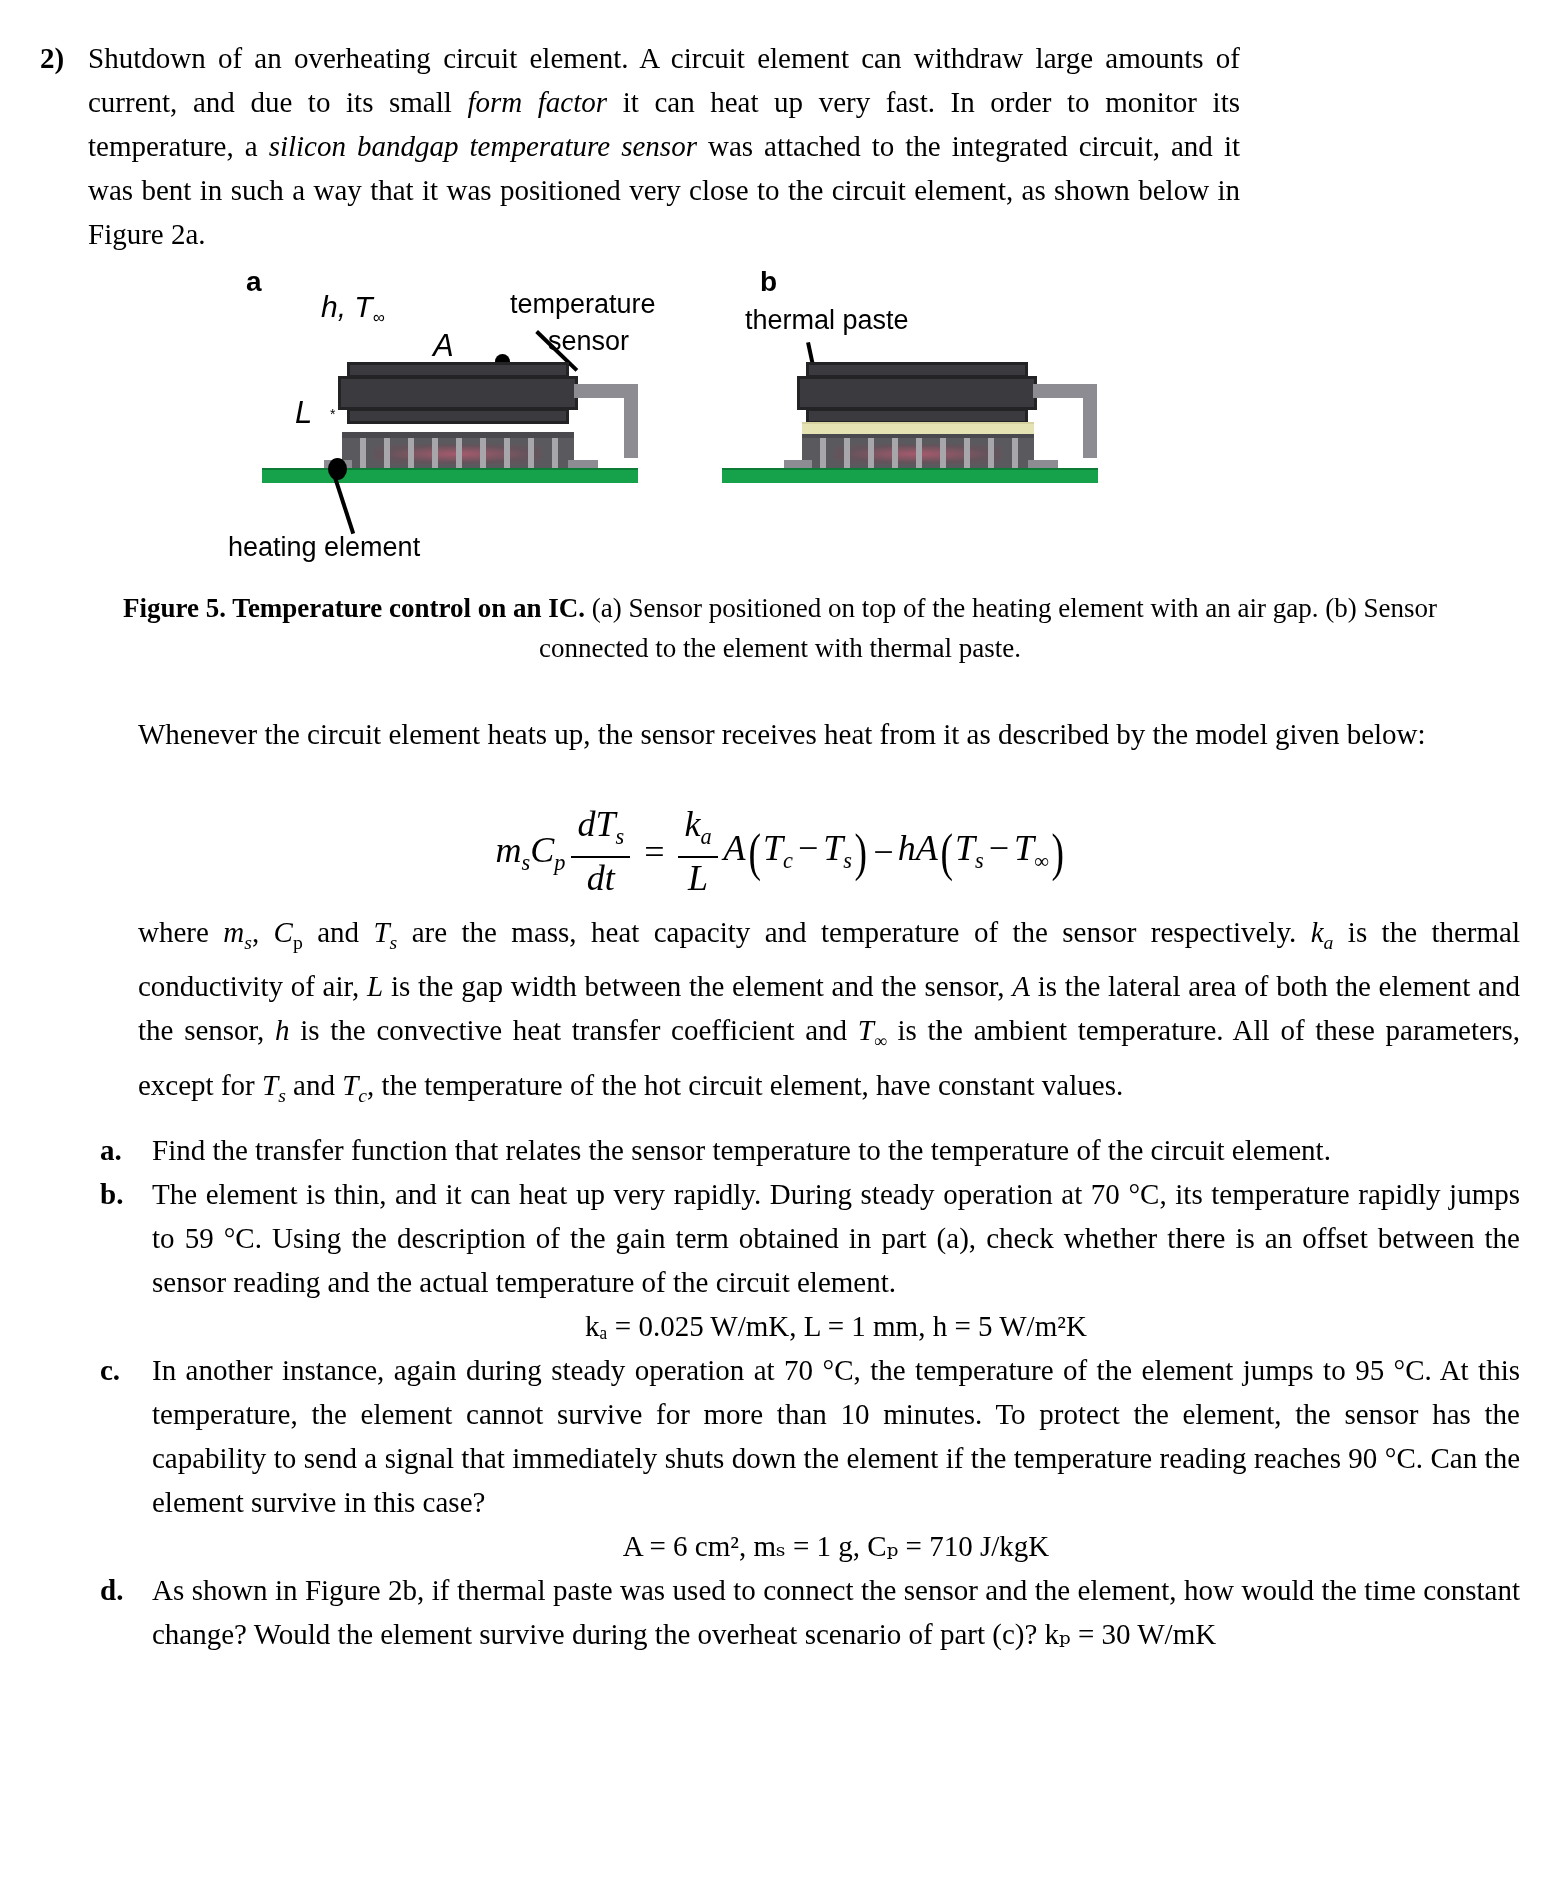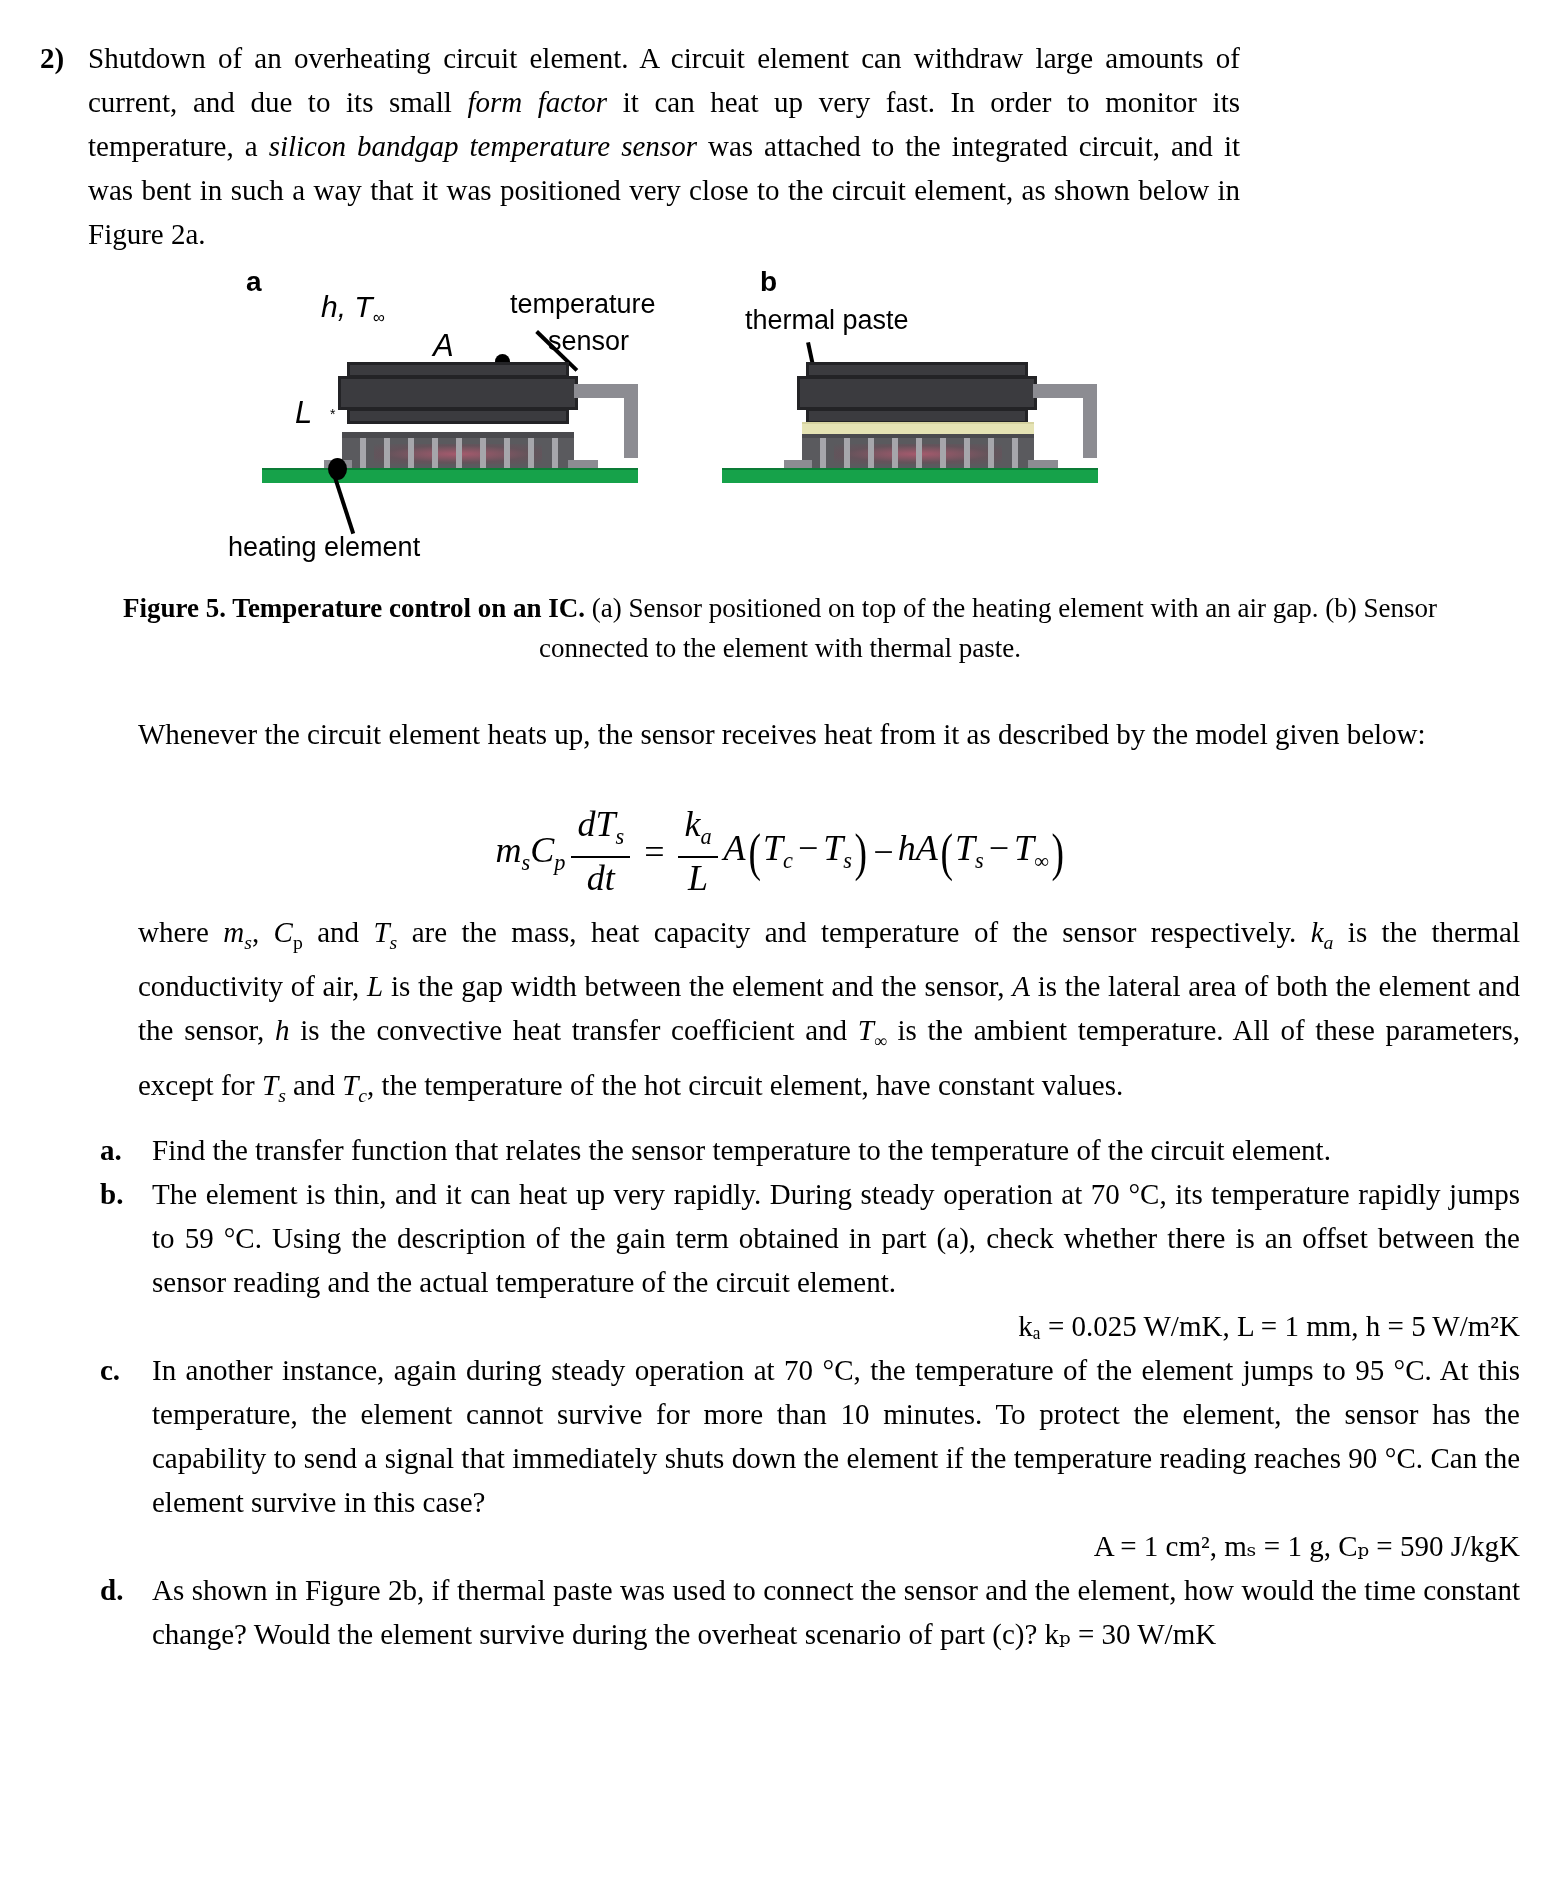--- a/index.html
+++ b/index.html
@@ -241,21 +241,21 @@
     width: 52px;
     flex: 0 0 52px;
     text-align: left;
   }
   .li-text {
     font-size: 29px;
     line-height: 44px;
     flex: 1;
     text-align: justify;
   }
-  .no-justify { text-align: right; }
+  .no-justify { text-align: center; }
 </style>
 </head>
 <body>
 
 <div class="page">
 
   <div class="problem">
     <div class="problem-row">
       <div class="problem-num">2)</div>
       <div class="problem-body"><b>Shutdown of an overheating circuit element.</b><span> A circuit element can withdraw large amounts of current, and due to its small </span><i>form factor</i><span> it can heat up very fast. In order to monitor its temperature, a </span><i>silicon bandgap temperature sensor</i><span> was attached to the integrated circuit, and it was bent in such a way that it was positioned very close to the circuit element, as shown below in Figure 2a.</span></div>
@@ -347,21 +347,21 @@
       <div style="flex:1;">
         <div class="li-text">The element is thin, and it can heat up very rapidly. During steady operation at 70 °C, its temperature rapidly jumps to 59 °C. Using the description of the gain term obtained in part (a), check whether there is an offset between the sensor reading and the actual temperature of the circuit element.</div>
         <div class="li-text no-justify">kₐ = 0.025 W/mK, L = 1 mm, h = 5 W/m²K</div>
       </div>
     </div>
 
     <div class="li">
       <div class="li-marker">c.</div>
       <div style="flex:1;">
         <div class="li-text">In another instance, again during steady operation at 70 °C, the temperature of the element jumps to 95 °C. At this temperature, the element cannot survive for more than 10 minutes. To protect the element, the sensor has the capability to send a signal that immediately shuts down the element if the temperature reading reaches 90 °C. Can the element survive in this case?</div>
-        <div class="li-text no-justify">A = 1 cm², mₛ = 1 g, Cₚ = 590 J/kgK</div>
+        <div class="li-text no-justify">A = 6 cm², mₛ = 1 g, Cₚ = 710 J/kgK</div>
       </div>
     </div>
 
     <div class="li">
       <div class="li-marker">d.</div>
       <div class="li-text">As shown in Figure 2b, if thermal paste was used to connect the sensor and the element, how would the time constant change? Would the element survive during the overheat scenario of part (c)? kₚ = 30 W/mK</div>
     </div>
 
   </div>
 

